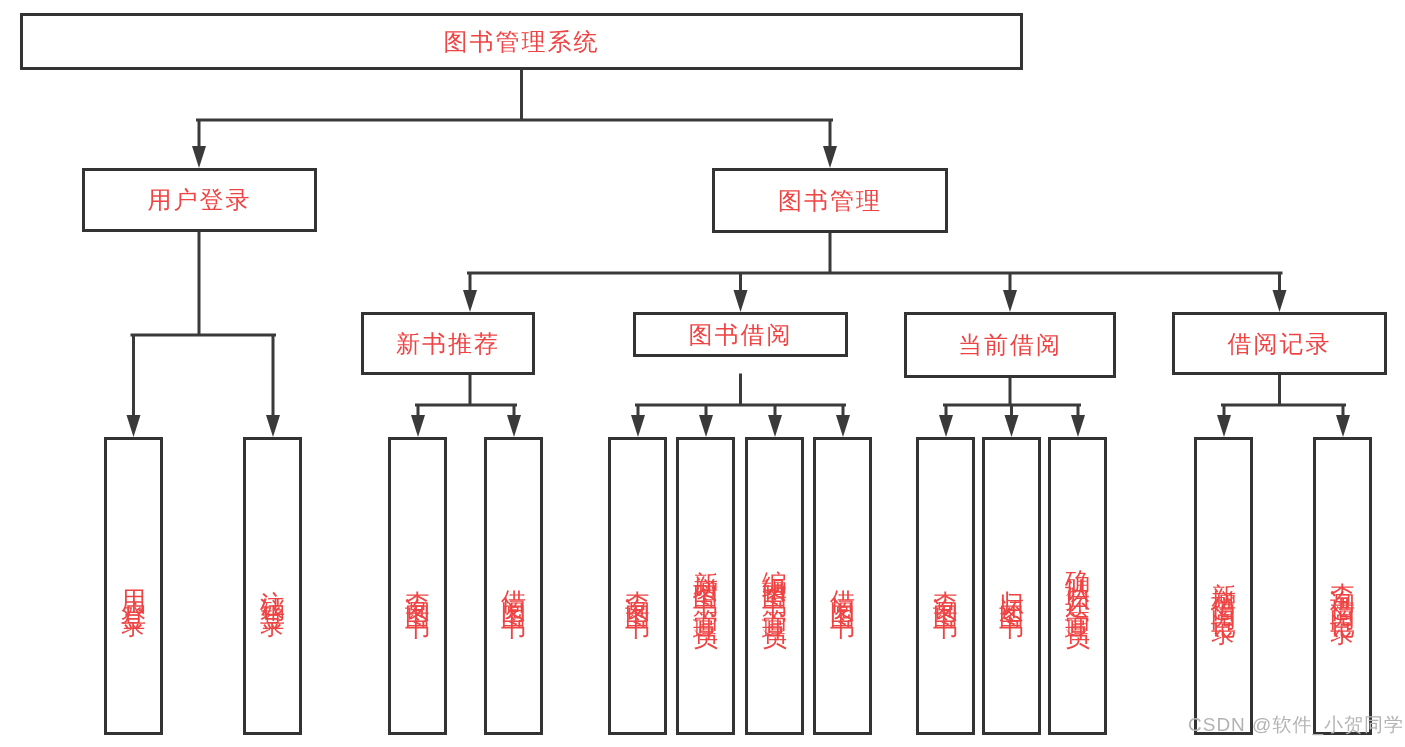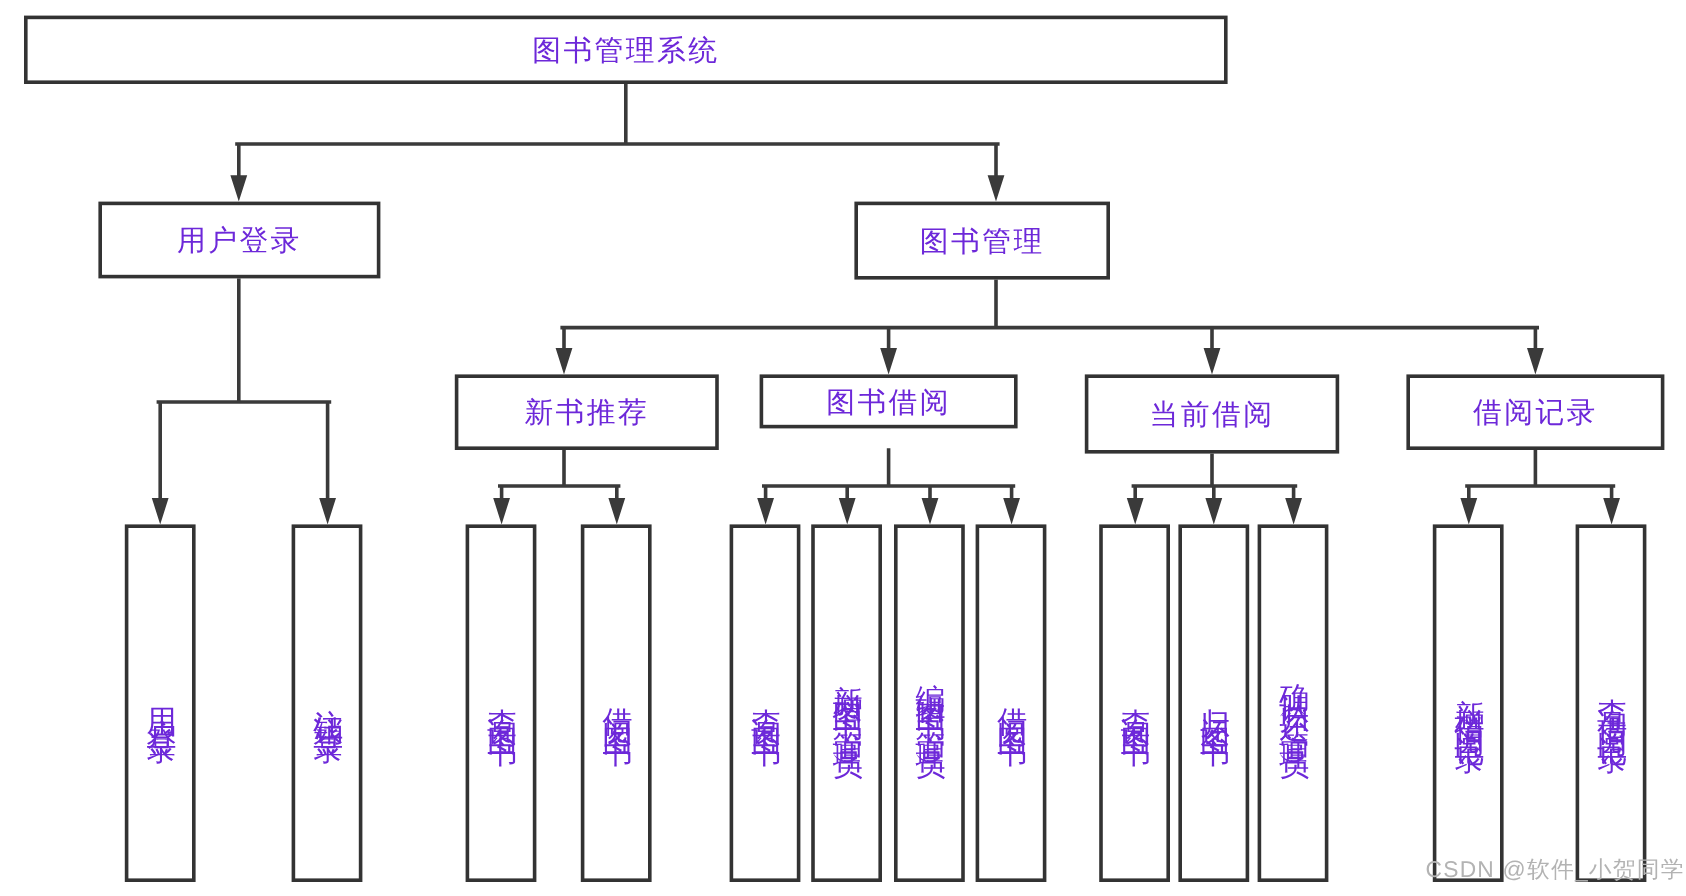--- a/index.html
+++ b/index.html
@@ -18,21 +18,21 @@
     pointer-events: none;
   }
   .hnode, .vnode {
     position: absolute;
     box-sizing: border-box;
     background: #ffffff;
     border: 3px solid #333333;
     display: flex;
     align-items: center;
     justify-content: center;
-    color: #6d28d9;
+    color: #ef4444;
   }
   .hnode span {
     font-size: 24px;
     letter-spacing: 2px;
     white-space: nowrap;
   }
   .vnode span {
     writing-mode: vertical-rl;
     text-orientation: mixed;
     font-size: 25px;
@@ -72,25 +72,25 @@
          M1217,415 L1231,415 L1224,437 Z M1336,415 L1350,415 L1343,437 Z" fill="#3a3a3a" stroke="none"></path>
   </svg>
 
   <div class="hnode" style="left:20px; top:13px; width:1003px; height:57px">
     <span>图书管理系统</span>
   </div>
 
   <div class="hnode" style="left:82px; top:168px; width:235px; height:64px">
     <span>用户登录</span>
   </div>
-  <div class="hnode" style="left:712px; top:168px; width:213px; height:65px">
+  <div class="hnode" style="left:712px; top:168px; width:236px; height:65px">
     <span>图书管理</span>
   </div>
 
-  <div class="hnode" style="left:379px; top:312px; width:220px; height:63px">
+  <div class="hnode" style="left:361px; top:312px; width:174px; height:63px">
     <span>新书推荐</span>
   </div>
   <div class="hnode" style="left:633px; top:312px; width:215px; height:45px">
     <span>图书借阅</span>
   </div>
   <div class="hnode" style="left:904px; top:312px; width:212px; height:66px">
     <span>当前借阅</span>
   </div>
   <div class="hnode" style="left:1172px; top:312px; width:215px; height:63px">
     <span>借阅记录</span>

